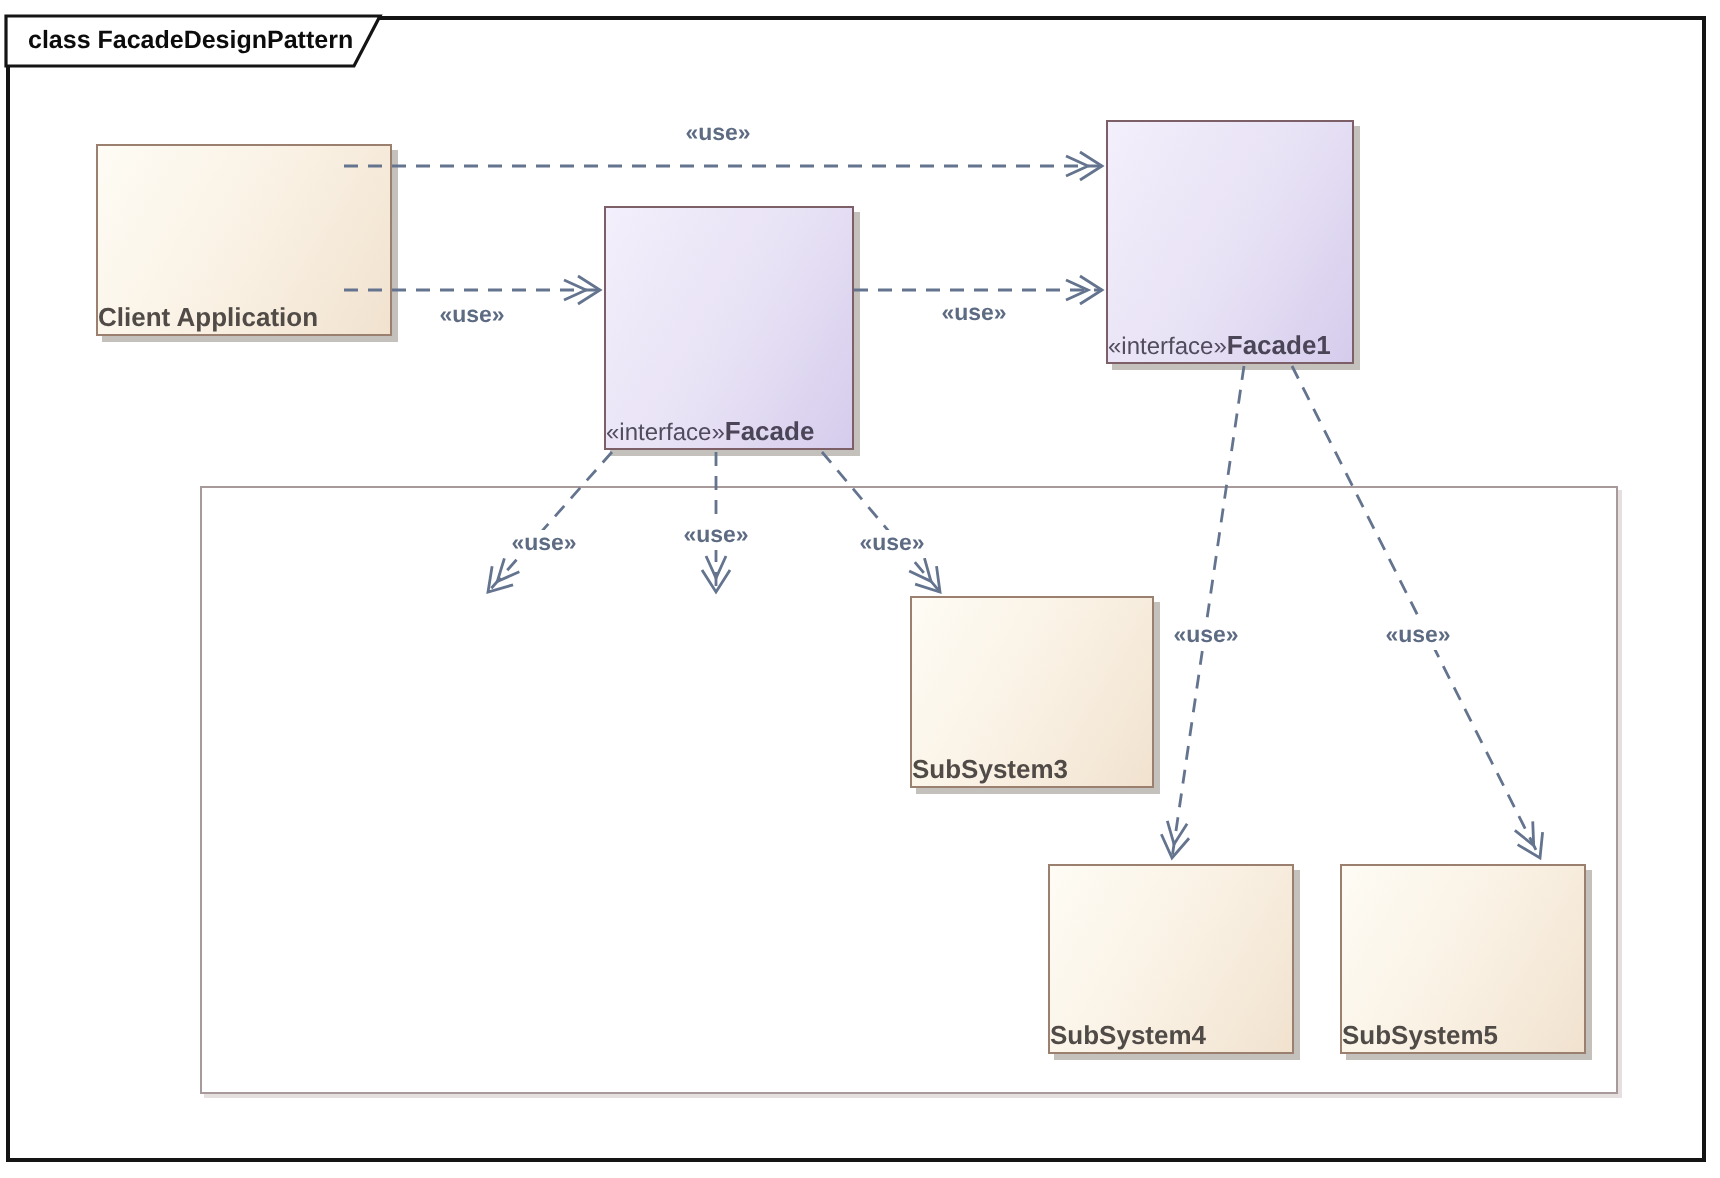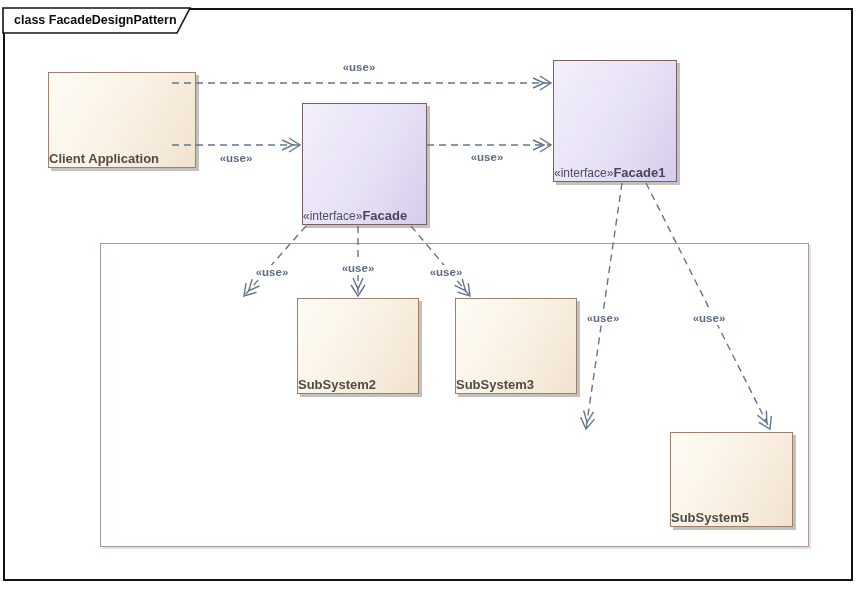--- a/index.html
+++ b/index.html
@@ -76,28 +76,28 @@
     <span class="stereo">«interface»</span>
     <span class="bname">Facade</span>
   </div>
 
   <div class="uml-box purple" style="left:553px;top:60px;width:124px;height:122px;">
     <span class="stereo">«interface»</span>
     <span class="bname">Facade1</span>
   </div>
 
 
-  <div class="uml-box cream" style="left:297px;top:298px;width:122px;height:96px;">
-    <span class="bname">SubSystem2</span>
-  </div>
 
   <div class="uml-box cream" style="left:455px;top:298px;width:122px;height:96px;">
     <span class="bname">SubSystem3</span>
   </div>
 
+  <div class="uml-box cream" style="left:524px;top:432px;width:123px;height:95px;">
+    <span class="bname">SubSystem4</span>
+  </div>
 
   <div class="uml-box cream" style="left:670px;top:432px;width:123px;height:95px;">
     <span class="bname">SubSystem5</span>
   </div>
 
   <svg class="edges" width="860" height="589">
     <defs>
       <marker id="useArrow" markerWidth="22" markerHeight="18" refX="20" refY="8" orient="auto" markerUnits="userSpaceOnUse">
         <path d="M9,1 L20,8 L9,15" fill="none" stroke="#64748f" stroke-width="1.4"></path>
         <path d="M2,3 L13,8 L2,13" fill="none" stroke="#64748f" stroke-width="1.4"></path>

